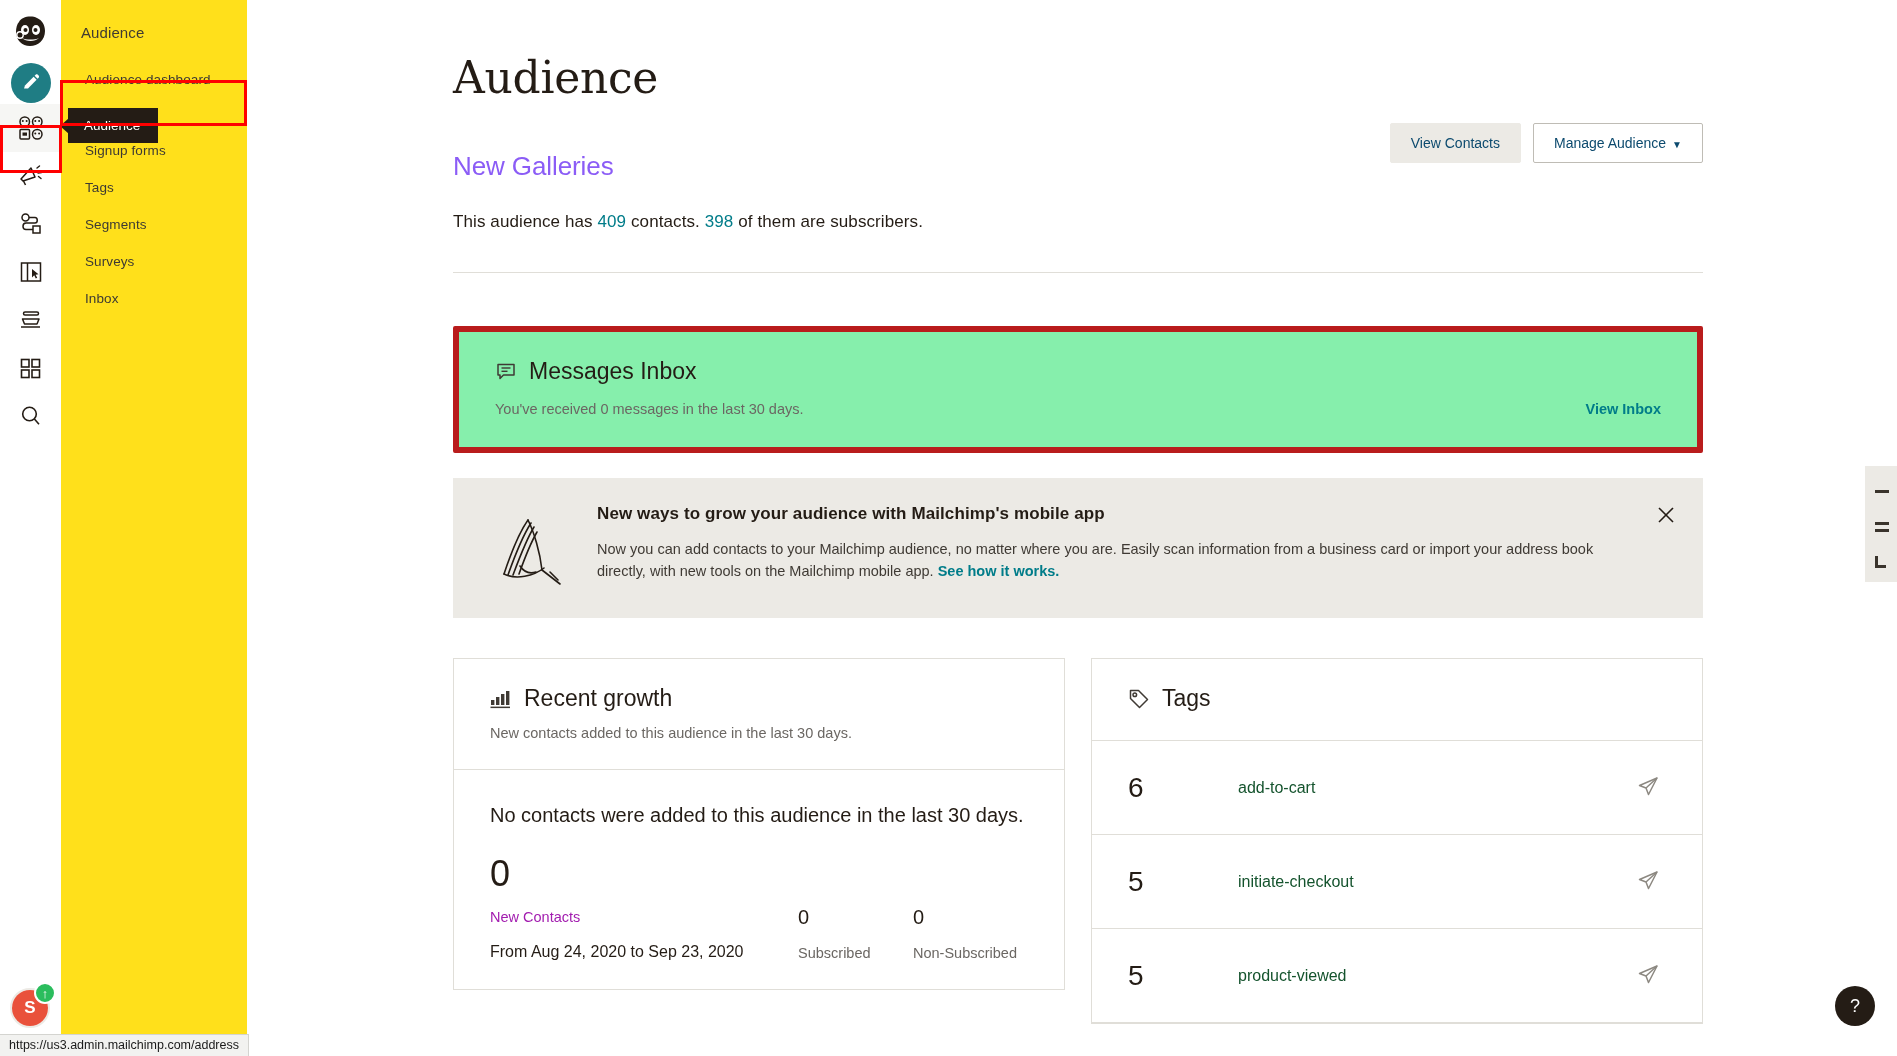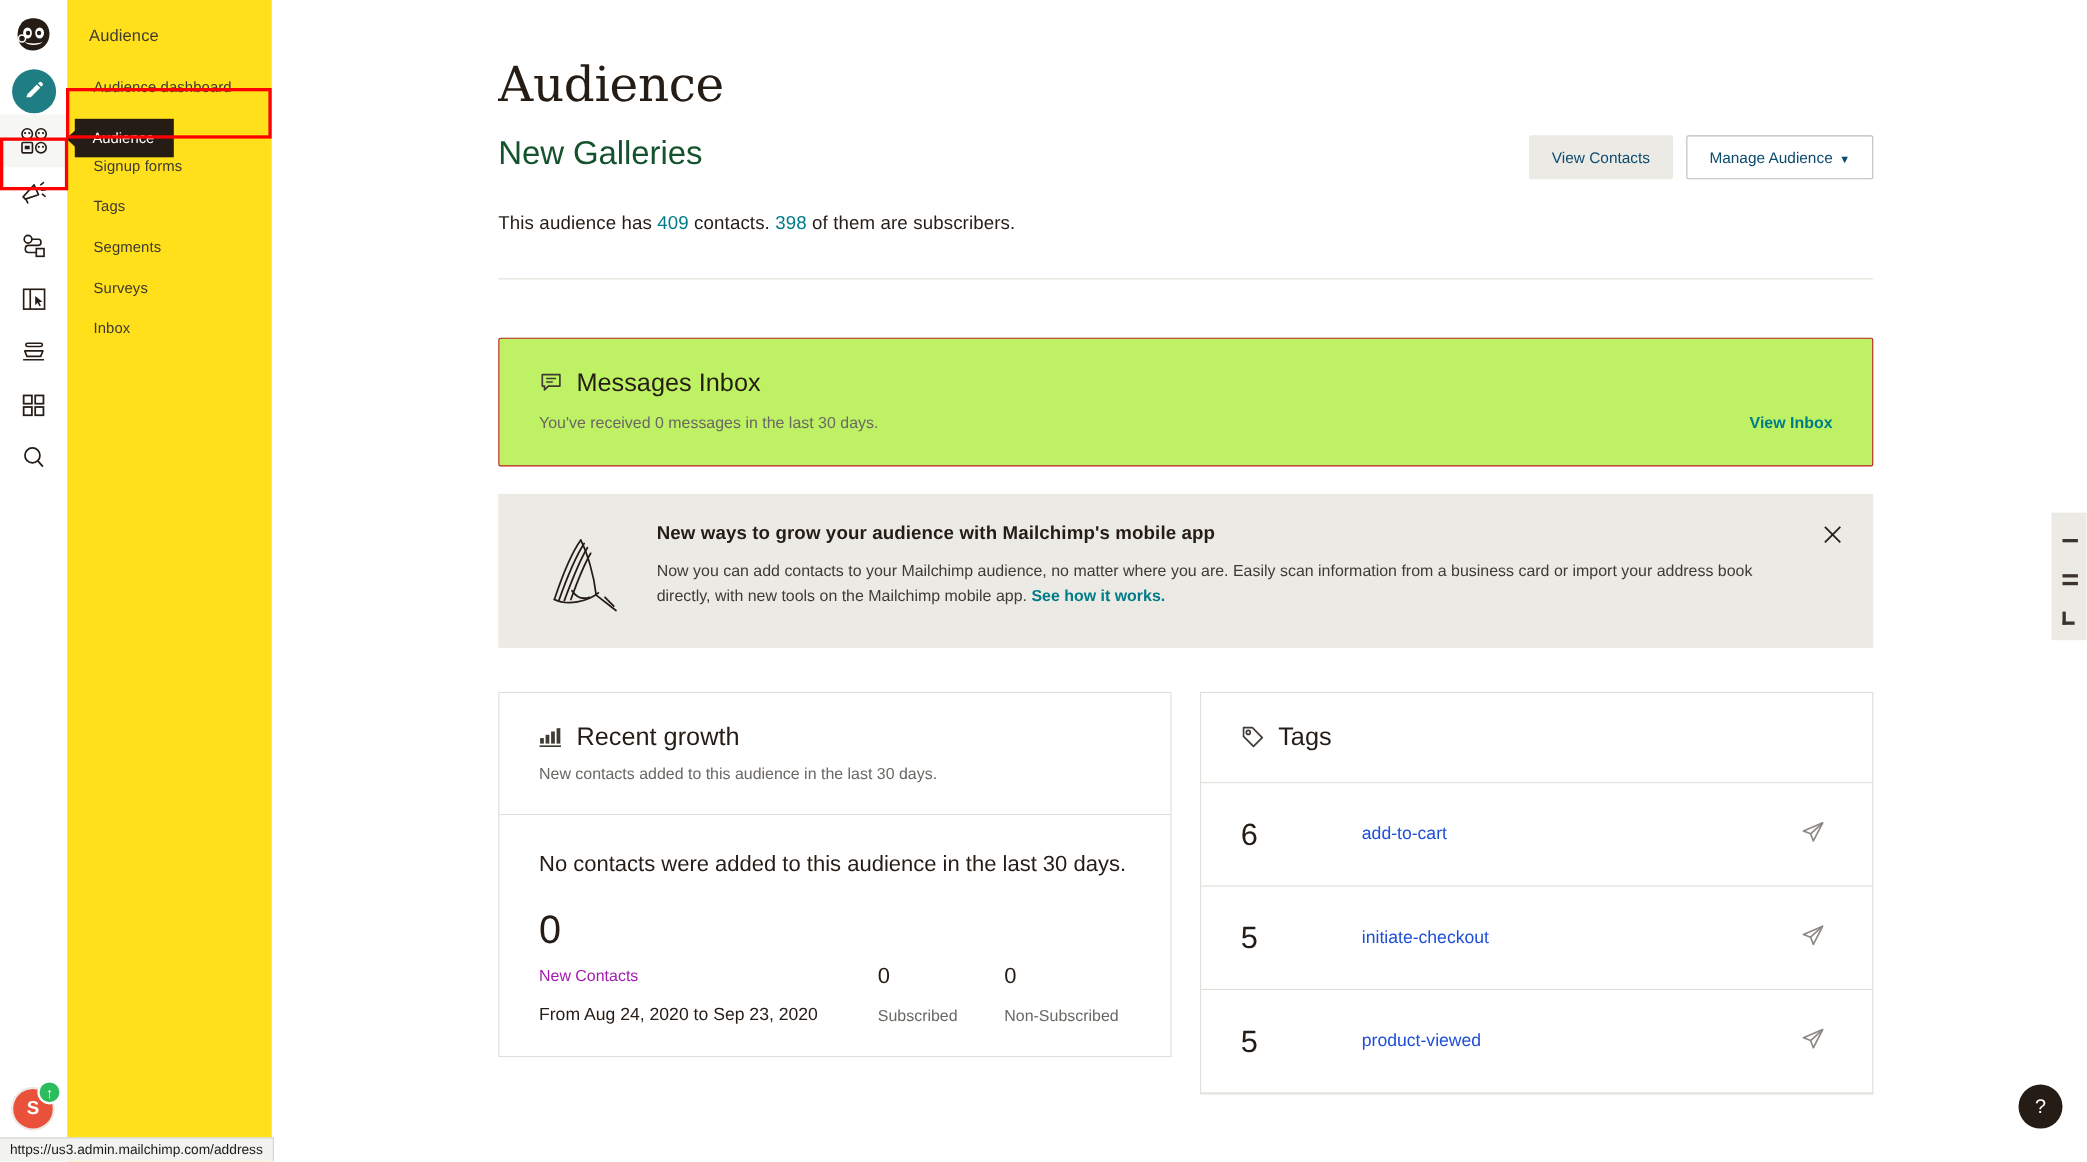--- a/index.html
+++ b/index.html
@@ -125,42 +125,42 @@
   }
   .content { width: 1250px; margin-left: 206px; }
 
   .page-title {
     font-family: "DejaVu Serif", serif;
     font-size: 44px; font-weight: normal;
     color: #241c15; letter-spacing: -0.3px;
     margin-top: 52px;
   }
   .sub-row { display: flex; align-items: flex-start; justify-content: space-between; margin-top: 20px; }
-  .list-name { font-size: 30px; color: #14532d; font-weight: normal; letter-spacing:-0.1px; }
+  .list-name { font-size: 26px; color: #8b5cf6; font-weight: normal; letter-spacing:-0.1px;margin-top:28px; }
   .btn-row { display: flex; gap: 12px; align-items: flex-start; }
   .btn {
     font-size: 14px;
     padding: 11px 20px;
     cursor: pointer;
     border-radius: 2px;
     color: #0c4a6e;
     white-space: nowrap;
   }
   .btn-secondary { background: #eceae5; border: 1px solid #eceae5; }
   .btn-outline { background: #fff; border: 1px solid #bfbcb5; }
   .caret { font-size: 10px; margin-left: 6px; }
 
   .contacts-line { margin-top: 30px; font-size: 17px; color: #241c15; letter-spacing: 0.1px; }
   .teal { color: #007c89; }
 
   .divider { border-top: 1px solid #e0ded8; margin-top: 40px; }
 
   .card {
-    border: 1px solid #b91c1c;
-    background: #bef264;
+    border: 6px solid #b91c1c;
+    background: #86efac;
     border-radius: 2px;
   }
   #messages-card { margin-top: 53px; padding: 26px 36px 30px 36px; }
   .card-head-row { display:flex; align-items:center; gap: 12px; }
   .card-title { font-size: 23px; color: #241c15; font-weight: normal; }
   .card-sub-row { display: flex; align-items: center; justify-content: space-between; margin-top: 16px; }
   .card-sub { font-size: 14.5px; color: #6b6763; }
   .link-teal { color: #007c89; font-size: 14.5px; font-weight: bold; cursor: pointer; text-decoration: none; }
 
   
@@ -199,21 +199,21 @@
   .stat-col { width: 115px; text-align: left; }
   .stat-num { font-size: 20px; color: #241c15; }
   .stat-cap { font-size: 14.5px; color: #6b6763; margin-top: 16px; }
 
   .tag-row {
     display:flex; align-items:center;
     padding: 0 36px; height: 94px;
     border-bottom: 1px solid #e0ded8;
   }
   .tag-count { font-size: 28px; color: #241c15; width: 110px; }
-  .tag-name { flex: 1 1 auto; font-size: 16px; color: #1d4ed8; }
+  .tag-name { flex: 1 1 auto; font-size: 16px; color: #14532d; }
   .tag-send { width: 30px; color: #8c8881; cursor: pointer; }
 
   
   .drawer-sliver {
     position: absolute; right: 0; top: 466px;
     width: 32px; height: 116px;
     background: #eceae5;
     z-index: 25;
   }
   .drawer-sliver .mark { position:absolute; left: 10px; background:#3a342c; }

